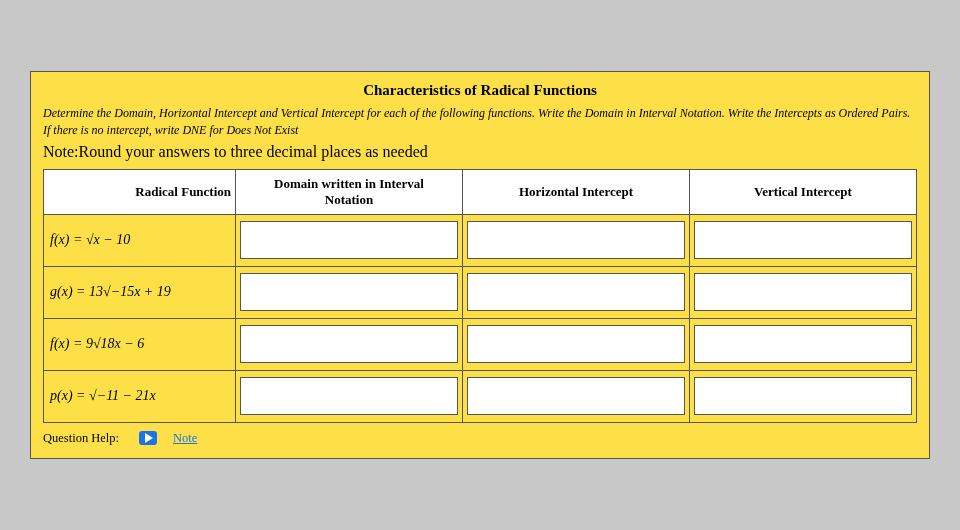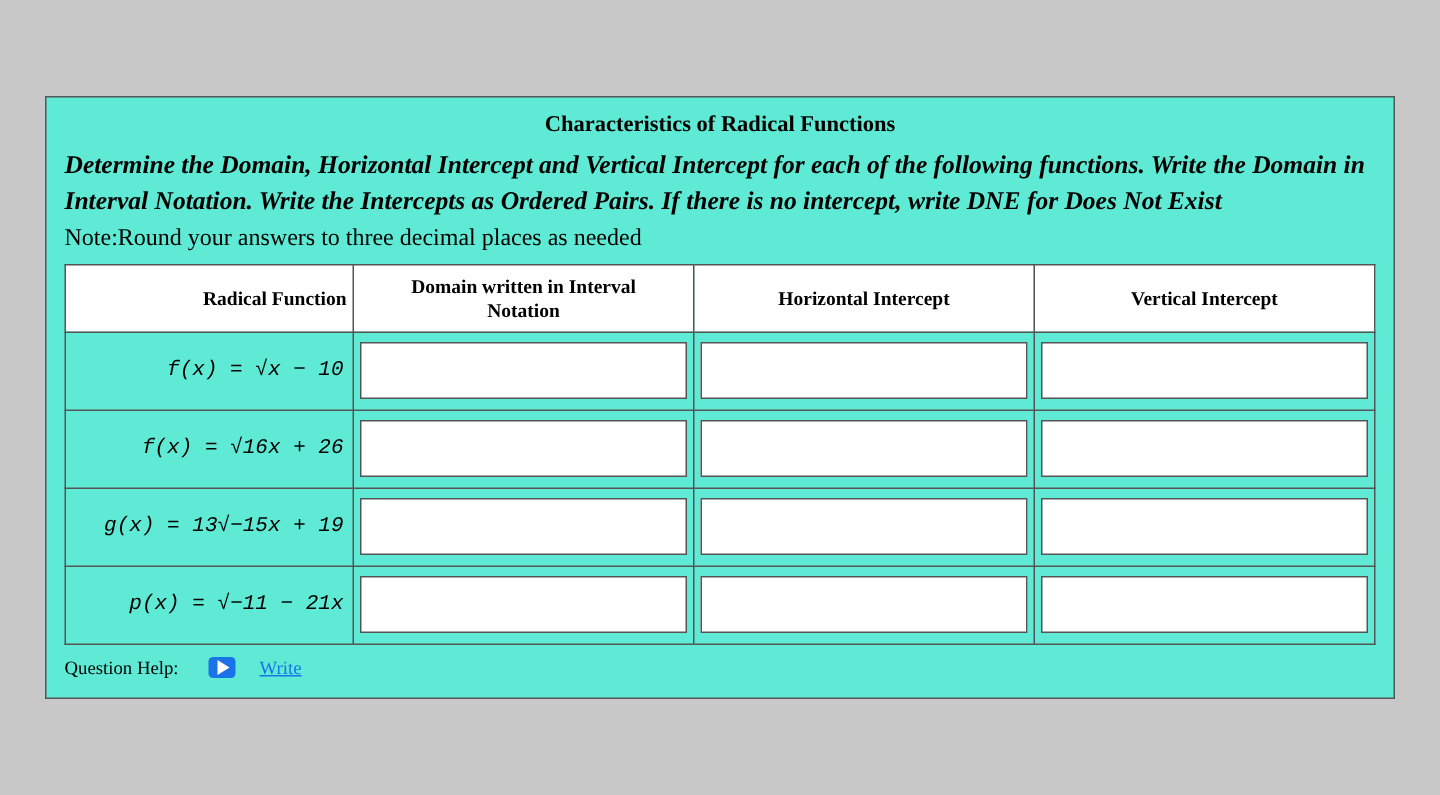--- a/index.html
+++ b/index.html
@@ -6,37 +6,36 @@
     body {
       background: #c8c8c8;
       display: flex;
       justify-content: center;
       align-items: center;
       width: 960px;
       height: 530px;
       font-family: 'Times New Roman', Times, serif;
     }
     .card {
-      background: #5eead4;
+      background: #fde047;
       border: 1.5px solid #555;
       width: 900px;
       padding: 10px 12px 12px 12px;
     }
     .card-title {
       text-align: center;
       font-size: 15px;
       font-weight: bold;
       margin-bottom: 6px;
     }
     .instructions {
-      font-size: 17px;
+      font-size: 12px;
       font-style: italic;
       margin-bottom: 4px;
       line-height: 1.4;
-      font-weight: bold;
     }
     .note {
       font-size: 16px;
       margin-bottom: 8px;
     }
     table {
       width: 100%;
       border-collapse: collapse;
       font-size: 13px;
     }
@@ -65,25 +64,24 @@
       margin-top: 36px;
     }
     .col-vert {
       width: 26%;
       text-align: center;
     }
     tbody tr {
       height: 52px;
     }
     tbody td.func-cell {
-      text-align: right;
+      text-align: left;
       font-style: italic;
       font-size: 14px;
       padding: 4px 6px;
-      font-family: Liberation Mono, monospace;
     }
     tbody td.input-cell {
       padding: 4px;
     }
     .input-box {
       width: 100%;
       height: 38px;
       border: 1.5px solid #555;
       background: #fff;
       display: block;
@@ -146,50 +144,50 @@
           <input class="input-box" type="text" style="">
         </td>
         <td class="input-cell col-horiz">
           <input class="input-box" type="text" style="">
         </td>
         <td class="input-cell col-vert">
           <input class="input-box" type="text" style="">
         </td>
       </tr>
 
-      <tr>
-        <td class="func-cell col-function">
-          <span class="math">f</span>(<span class="math">x</span>) = <span class="math">√16x</span> + 26
-        </td>
-        <td class="input-cell col-domain">
-          <input class="input-box" type="text" style="">
-        </td>
-        <td class="input-cell col-horiz">
-          <input class="input-box" type="text" style="">
-        </td>
-        <td class="input-cell col-vert">
-          <input class="input-box" type="text" style="">
-        </td>
-      </tr>
 
       <tr>
         <td class="func-cell col-function">
           <span class="math">g</span>(<span class="math">x</span>) = 13<span class="math">√−15x</span> + 19
         </td>
         <td class="input-cell col-domain">
           <input class="input-box" type="text" style="">
         </td>
         <td class="input-cell col-horiz">
           <input class="input-box" type="text" style="">
         </td>
         <td class="input-cell col-vert">
           <input class="input-box" type="text" style="">
         </td>
       </tr>
 
+      <tr>
+        <td class="func-cell col-function">
+          <span class="math">f</span>(<span class="math">x</span>) = 9<span class="math">√18x</span> − 6
+        </td>
+        <td class="input-cell col-domain">
+          <input class="input-box" type="text" style="">
+        </td>
+        <td class="input-cell col-horiz">
+          <input class="input-box" type="text" style="">
+        </td>
+        <td class="input-cell col-vert">
+          <input class="input-box" type="text" style="">
+        </td>
+      </tr>
 
       <tr>
         <td class="func-cell col-function">
           <span class="math">p</span>(<span class="math">x</span>) = <span class="math">√−11</span> − 21<span class="math">x</span>
         </td>
         <td class="input-cell col-domain">
           <input class="input-box" type="text" style="">
         </td>
         <td class="input-cell col-horiz">
           <input class="input-box" type="text" style="">
@@ -197,15 +195,15 @@
         <td class="input-cell col-vert">
           <input class="input-box" type="text" style="">
         </td>
       </tr>
     </tbody>
   </table>
 
   <div class="question-help">
     <span>Question Help:</span>
     <span class="video-icon"></span>
-    <span style="color:#1a73e8; text-decoration:underline; cursor:pointer;">Write</span>
+    <span style="color:#1a73e8; text-decoration:underline; cursor:pointer;">Note</span>
   </div>
 </div>
 
 </body></html>

